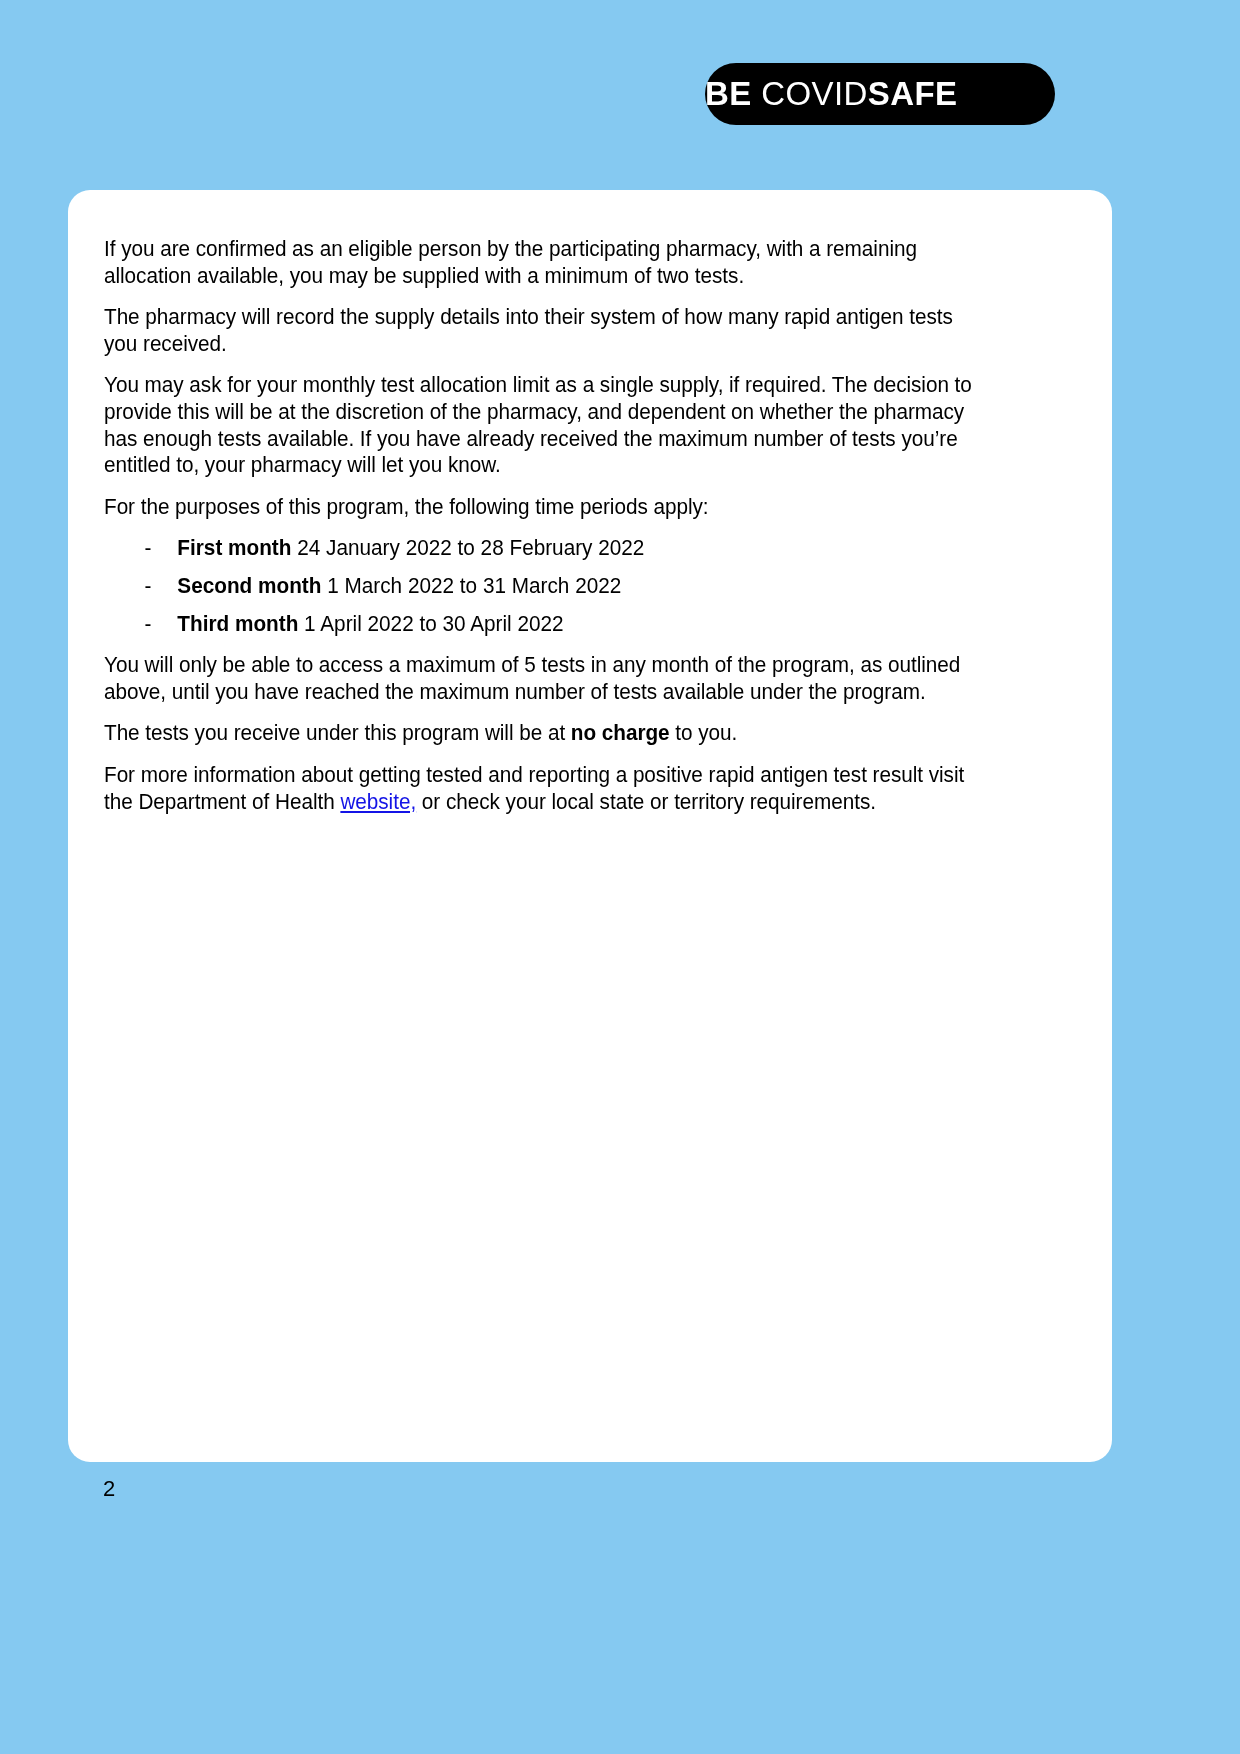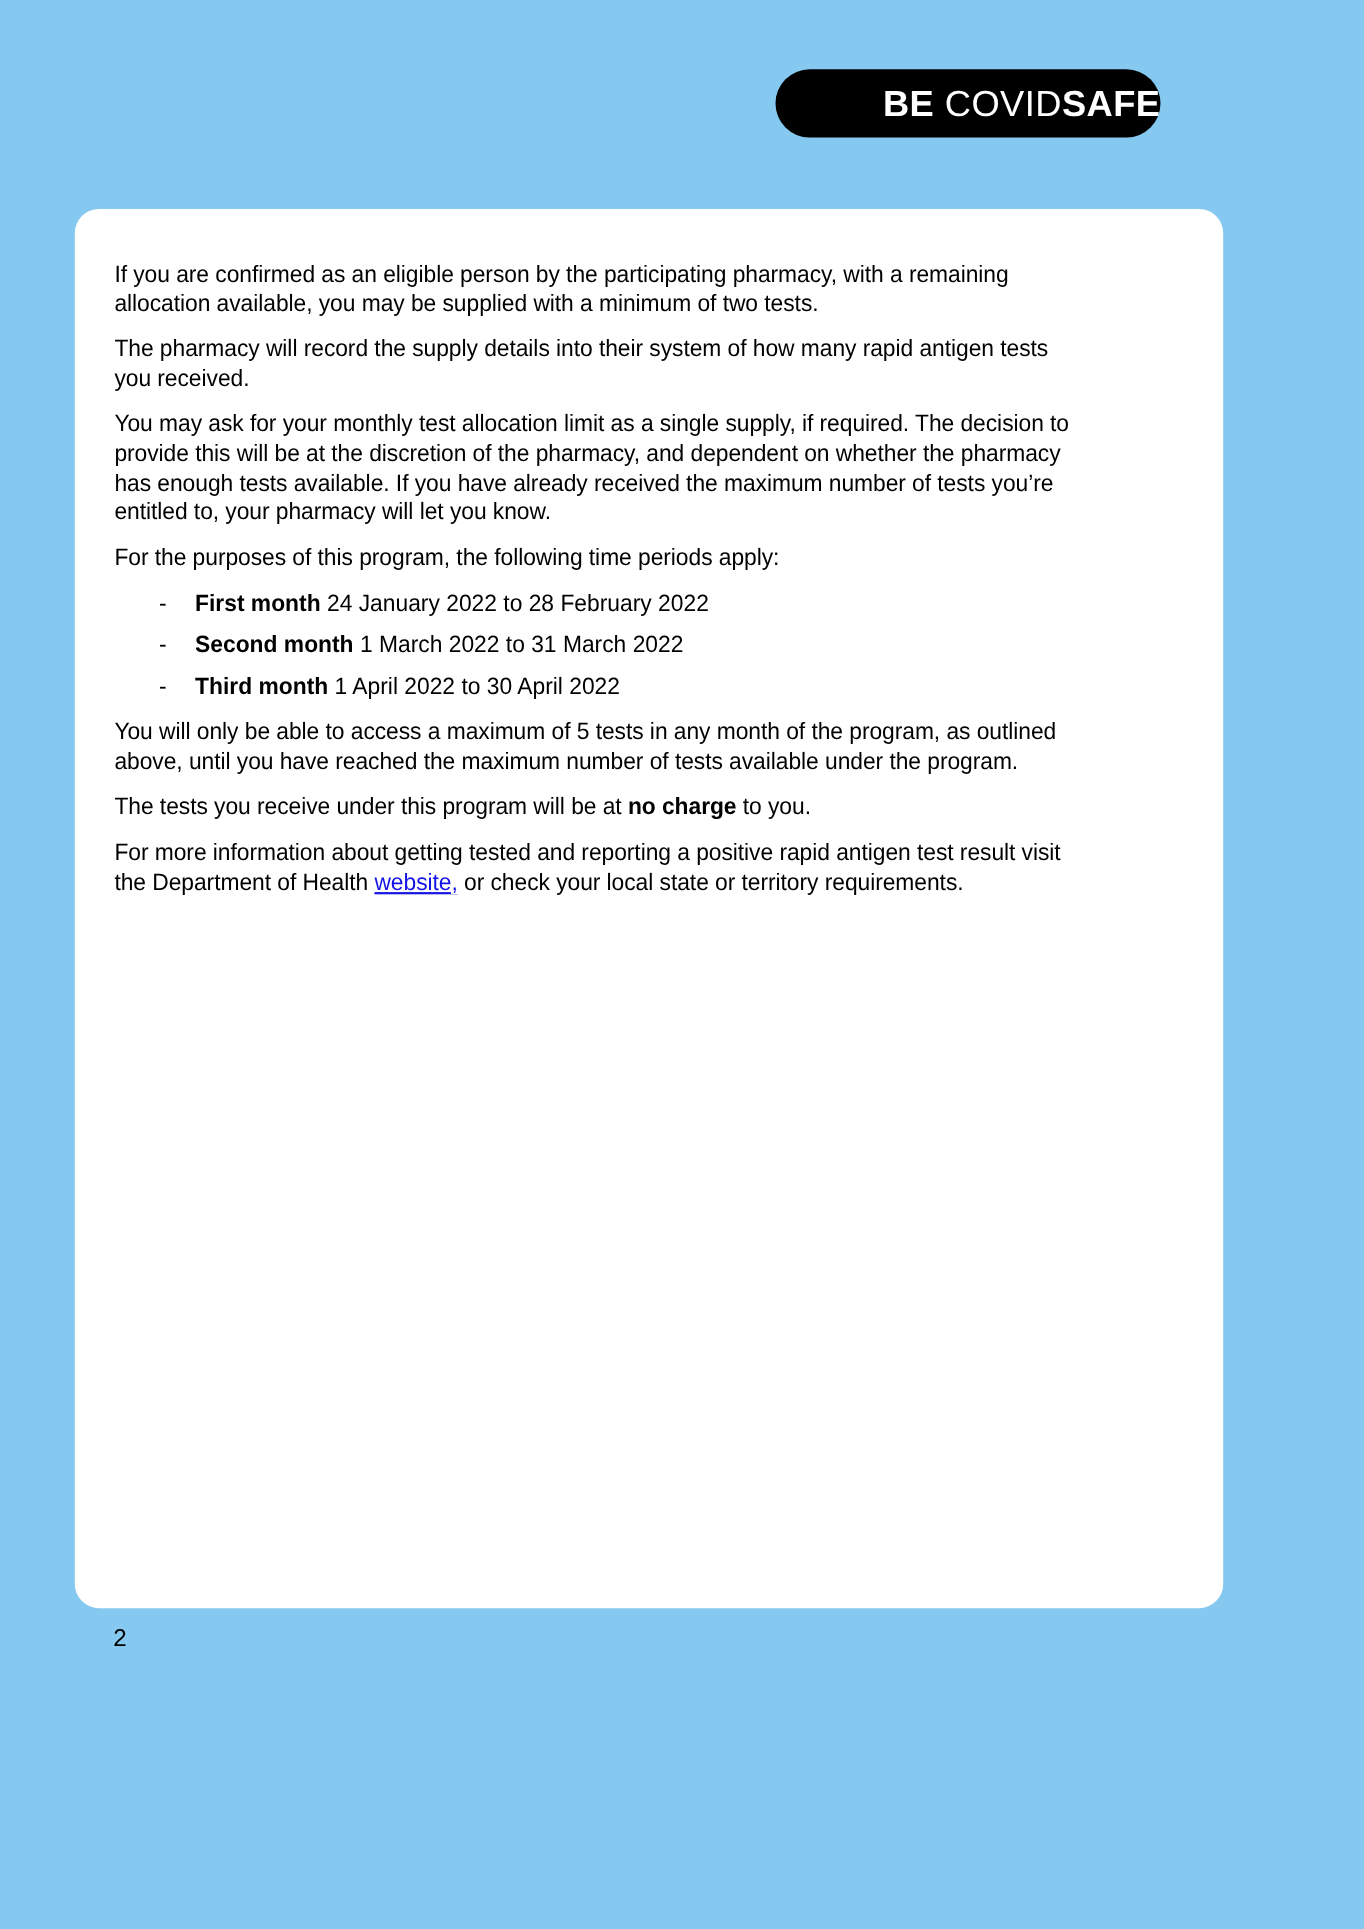--- a/index.html
+++ b/index.html
@@ -24,21 +24,21 @@
     width: 350px;
     height: 62px;
   }
   .logo-pill {
     width: 100%;
     height: 100%;
     background: #000000;
     border-radius: 31px;
     display: flex;
     align-items: center;
-    justify-content: flex-end;
+    justify-content: flex-start;
     box-sizing: border-box;
   }
   .logo-text {
     color: #ffffff;
     font-family: "Liberation Sans", sans-serif;
     font-size: 33px;
     letter-spacing: 0.4px;
     white-space: nowrap;
     line-height: 1;
     padding-bottom: 2px;

